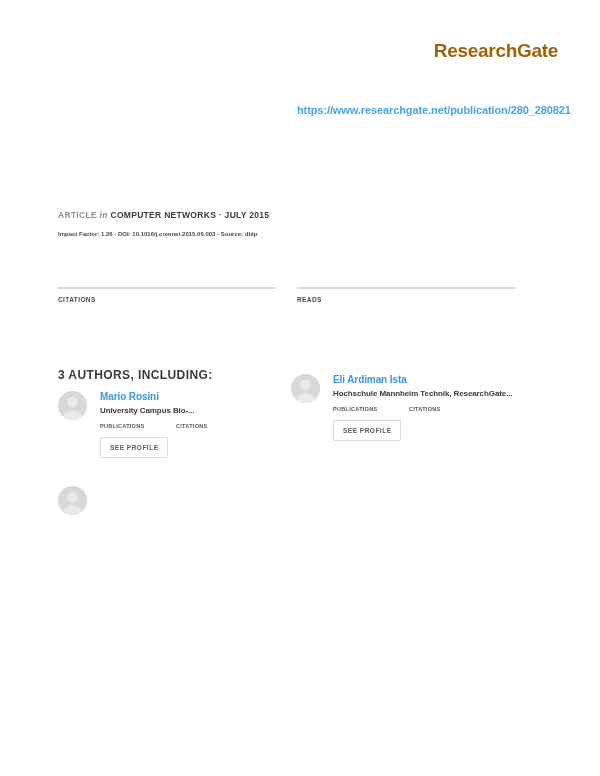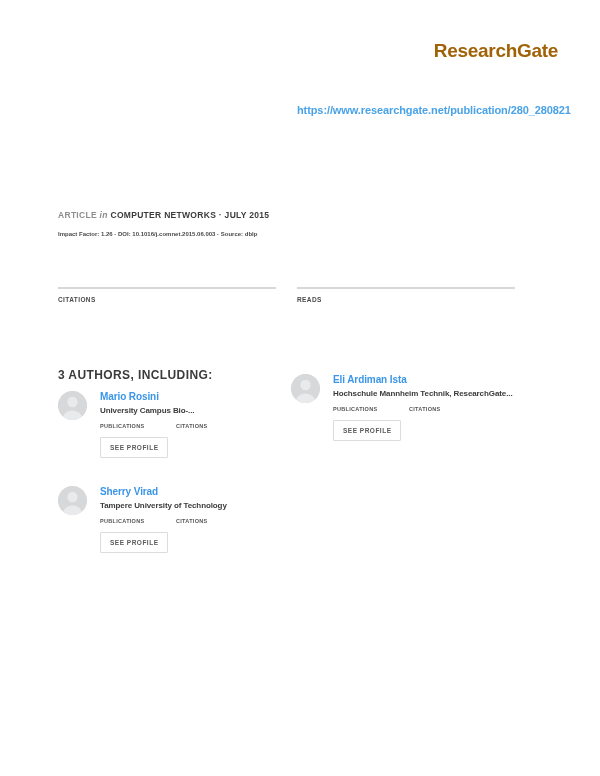--- a/index.html
+++ b/index.html
@@ -258,28 +258,15 @@
   </div>
 
   <div class="author author-3">
     <div class="avatar">
       <svg width="29" height="29" viewBox="0 0 29 29">
         <circle cx="14.5" cy="14.5" r="14.5" fill="#d6d8da"></circle>
         <circle cx="14.5" cy="11" r="5.2" fill="#e9eaec"></circle>
         <path d="M4.6 29c0-5.6 4.4-9.4 9.9-9.4s9.9 3.8 9.9 9.4z" fill="#e9eaec"></path>
       </svg>
     </div>
-    <div class="author-body">
-      <div class="author-name">Sherry Virad</div>
-      <div class="author-affil">Tampere University of Technology</div>
-      <div class="author-stats">
-        <div class="stat">
-          <div class="stat-label">PUBLICATIONS</div>
-        </div>
-        <div class="stat">
-          <div class="stat-label">CITATIONS</div>
-        </div>
-      </div>
-      <div class="see-profile">SEE PROFILE</div>
-    </div>
   </div>
 
 </div>
 
 </body></html>

